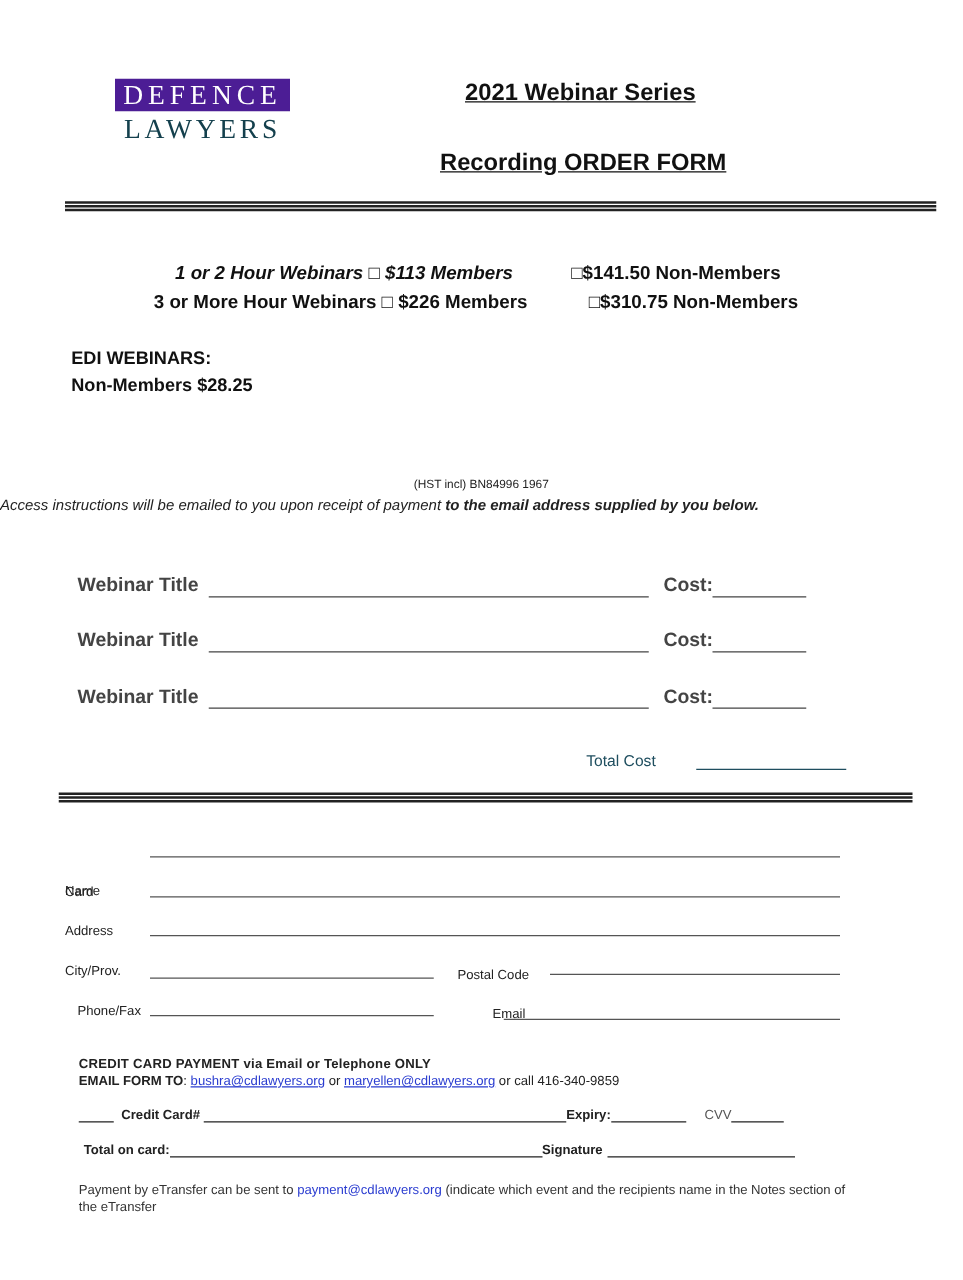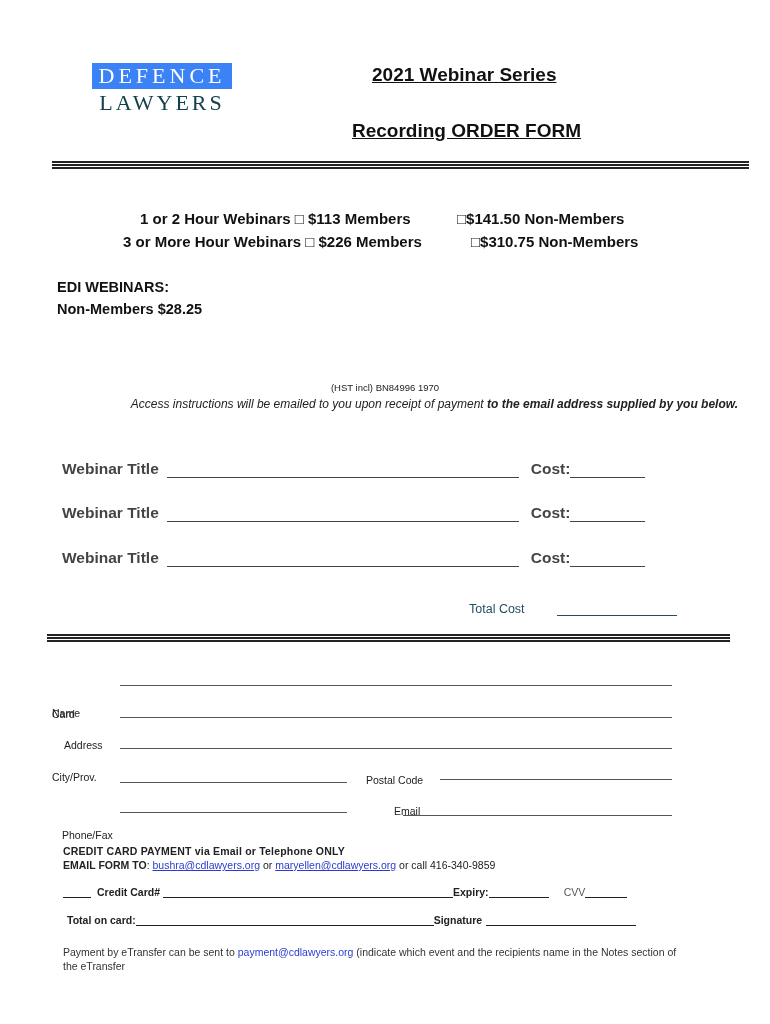--- a/index.html
+++ b/index.html
@@ -4,35 +4,35 @@
   <style>
     * { box-sizing: border-box; margin: 0; padding: 0; }
     html, body { width: 770px; height: 1024px; background: #ffffff; overflow: hidden; }
     body { position: relative; font-family: "Liberation Sans", sans-serif; color: #111; }
 
     .abs { position: absolute; }
 
     
     .logo { left: 92px; top: 62px; width: 140px; height: 88px; font-family: "DejaVu Serif", "Liberation Serif", serif; color: #14404d; text-align: center; }
     .logo .l1 { font-size: 22px; letter-spacing: 1.5px; line-height: 26px; font-family: "Liberation Serif", serif; }
-    .logo .l2 { background: #3b82f6; color: #ffffff; font-size: 22px; letter-spacing: 4px; line-height: 26px; margin: 1px 0; font-family: "Liberation Serif", serif; }
+    .logo .l2 { background: #4c1d95; color: #ffffff; font-size: 22px; letter-spacing: 4px; line-height: 26px; margin: 1px 0; font-family: "Liberation Serif", serif; }
     .logo .l3 { font-size: 22px; letter-spacing: 3px; line-height: 26px; font-family: "Liberation Serif", serif; }
 
     .heading { font-family: "Liberation Sans", sans-serif; font-weight: bold; color: #111; white-space: nowrap; text-decoration: underline; }
     .h-series { left: 372px; top: 64px; font-size: 19px; }
     .h-form { left: 352px; top: 120px; font-size: 19px; }
 
     .rule-triple { height: 8px; border-top: 2px solid #222; border-bottom: 2px solid #222; position: absolute; }
     .rule-triple::after { content: ""; position: absolute; left: 0; right: 0; top: 1px; height: 2px; background: #222; }
 
     .pricing { font-weight: bold; font-size: 15px; white-space: nowrap; }
     .edi { font-weight: bold; font-size: 14.5px; white-space: nowrap; line-height: 22px; }
 
     .hst { left: 0; width: 770px; top: 382px; font-size: 9.5px; text-align: center; color: #222; }
-    .access { left: 0; width: 738px; top: 397px; font-size: 12px; text-align: right; font-style: italic; color: #222; }
+    .access { left: 0; width: 738px; top: 397px; font-size: 12px; text-align: left; font-style: italic; color: #222; }
     .access b { font-weight: bold; }
 
     .web-row { left: 62px; font-size: 15.5px; font-weight: bold; color: #444; white-space: nowrap; display: flex; align-items: flex-end; }
     .web-row .line { display: inline-block; border-bottom: 1.5px solid #444; height: 16px; }
 
     .total { left: 469px; top: 602px; font-size: 12.5px; color: #1f4e5f; display: flex; align-items: flex-end; gap: 28px; }
     .total .line { display: inline-block; width: 120px; border-bottom: 1px solid #1f4e5f; height: 12px; margin-left: 4px; }
 
     .field-label { font-size: 10.5px; color: #222; white-space: nowrap; }
     .field-line { height: 0; border-top: 1.5px solid #555; position: absolute; }
@@ -55,40 +55,40 @@
 <div class="abs logo">
   <div class="l2">DEFENCE</div>
   <div class="l3">LAWYERS</div>
 </div>
 
 <div class="abs heading h-series">2021 Webinar Series</div>
 <div class="abs heading h-form">Recording ORDER FORM</div>
 
 <div class="rule-triple" style="left:52px; top:161px; width:697px;"></div>
 
-<div class="abs pricing" style="left:140px; top:210px;">
+<div class="abs pricing" style="left:140px; top:210px;font-style:italic;">
   <span>1 or 2 Hour Webinars</span>
   <span style="font-weight:normal;">□</span>
   <span>$113 Members</span>
 </div>
 <div class="abs pricing" style="left:457px; top:210px;">□$141.50 Non-Members</div>
 
 <div class="abs pricing" style="left:123px; top:233px;">
   <span>3 or More Hour Webinars</span>
   <span style="font-weight:normal;">□</span>
   <span>$226 Members</span>
 </div>
 <div class="abs pricing" style="left:471px; top:233px;">□$310.75  Non-Members</div>
 
 <div class="abs edi" style="left:57px; top:276px;">
   <div>EDI WEBINARS:</div>
   <div>Non-Members $28.25</div>
 </div>
 
-<div class="abs hst">(HST incl) BN84996 1970</div>
+<div class="abs hst">(HST incl) BN84996 1967</div>
 <div class="abs access">
   <span>Access instructions will be emailed to you upon receipt of payment </span><b>to the email address supplied by you below.</b>
 </div>
 
 <div class="abs web-row" style="top:460px;">
   <span>Webinar Title</span>
   <span class="line" style="width:352px; margin-left:8px;"></span>
   <span style="margin-left:12px;">Cost:</span>
   <span class="line" style="width:75px;"></span>
 </div>
@@ -111,29 +111,29 @@
 </div>
 
 <div class="rule-triple" style="left:47px; top:634px; width:683px;"></div>
 
 <div class="abs field-label" style="left:52px; top:676px;margin-top:31px;">Name</div>
 <div class="field-line" style="left:120px; top:685px; width:552px;"></div>
 
 <div class="abs field-label" style="left:52px; top:708px;">Card</div>
 <div class="field-line" style="left:120px; top:717px; width:552px;"></div>
 
-<div class="abs field-label" style="left:52px; top:739px;margin-left:12px;">Address</div>
+<div class="abs field-label" style="left:52px; top:739px;">Address</div>
 <div class="field-line" style="left:120px; top:748px; width:552px;"></div>
 
 <div class="abs field-label" style="left:52px; top:771px;">City/Prov.</div>
 <div class="field-line" style="left:120px; top:782px; width:227px;"></div>
 <div class="abs field-label" style="left:366px; top:774px;">Postal Code</div>
 <div class="field-line" style="left:440px; top:779px; width:232px;"></div>
 
-<div class="abs field-label" style="left:52px; top:829px;padding-left:10px;">Phone/Fax</div>
+<div class="abs field-label" style="left:52px; top:803px;padding-left:10px;">Phone/Fax</div>
 <div class="field-line" style="left:120px; top:812px; width:227px;"></div>
 <div class="abs field-label" style="left:366px; top:805px;padding-left:28px;">Email</div>
 <div class="field-line" style="left:403px; top:815px; width:269px;"></div>
 
 <div class="abs cc-title">CREDIT CARD PAYMENT via Email or Telephone ONLY</div>
 <div class="abs cc-email">
   <b>EMAIL FORM TO</b><span>:</span>
   <span class="link">bushra@cdlawyers.org</span>
   <span>or</span>
   <span class="link">maryellen@cdlawyers.org</span>

